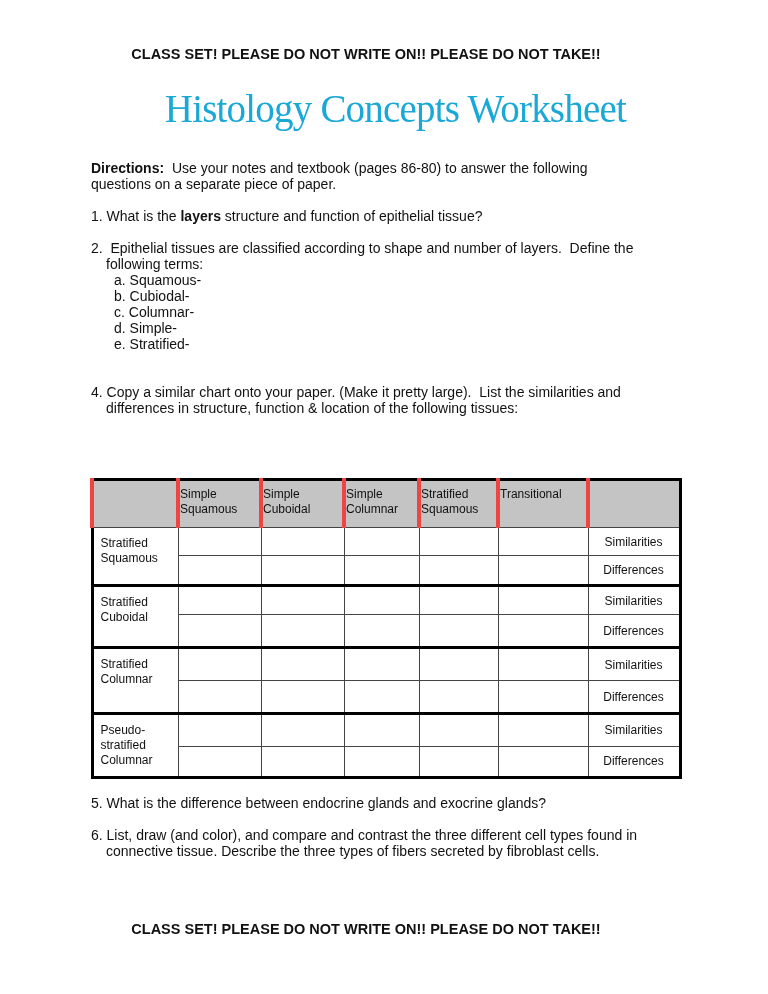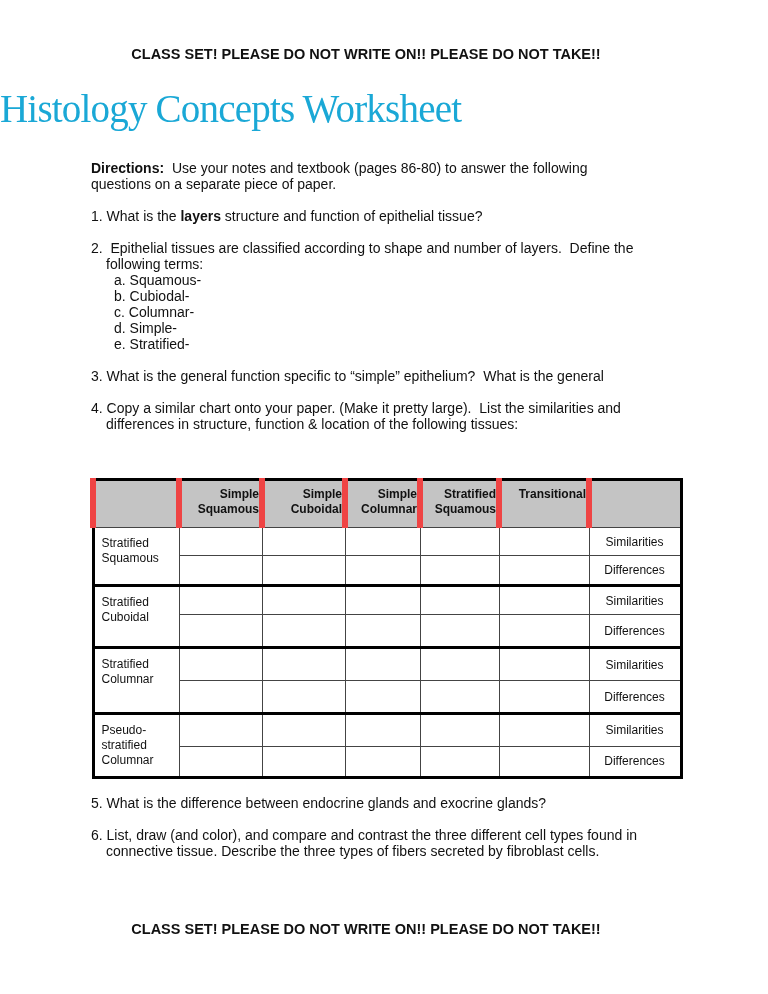--- a/index.html
+++ b/index.html
@@ -1,29 +1,29 @@
 <!DOCTYPE html>
 <html><head>
 <meta charset="utf-8">
 <style>
   html, body { margin: 0; padding: 0; background: #ffffff; }
   body { width: 768px; height: 994px; position: relative; overflow: hidden; font-family: "Liberation Sans", sans-serif; color: #111; }
   .banner { position: absolute; left: 0; width: 732px; text-align: center; font-weight: bold; font-size: 14.5px; letter-spacing: 0; }
   .banner.top { top: 46px; }
   .banner.bottom { top: 921px; }
-  .title { position: absolute; top: 86px; left: 0; width: 626px; text-align: left; font-family: "Liberation Serif", serif; font-size: 39px; color: #1aa8d6; letter-spacing: -0.8px; }
+  .title { position: absolute; top: 86px; left: 0; width: 626px; text-align: right; font-family: "Liberation Serif", serif; font-size: 39px; color: #1aa8d6; letter-spacing: -0.8px; }
   .text { position: absolute; left: 91px; font-size: 14px; line-height: 16px; }
   .indent { padding-left: 15px; }
   .sub { padding-left: 23px; }
   .gap { height: 16px; }
   b { font-weight: bold; }
 
   table.chart { position: absolute; left: 90px; top: 478px; width: 588px; border-collapse: collapse; border: 3px solid #000; table-layout: fixed; }
   table.chart td, table.chart th { border: 1px solid #444; padding: 0; font-size: 12px; vertical-align: top; }
-  table.chart th { background: #c4c4c4; font-weight: bold; text-align: right; height: 40px; padding-top: 6px; line-height: 15px; border-bottom: 1px solid #444; border-left: 6px solid #ef4444; border-right: 1px solid #444; }
+  table.chart th { background: #c4c4c4; font-weight: normal; text-align: left; height: 40px; padding-top: 6px; line-height: 15px; border-bottom: 1px solid #444; border-left: 4px solid #ef4444; border-right: 1px solid #444; }
   table.chart td.rowlabel { padding: 8px 7px; line-height: 15px; font-size: 12px; }
   table.chart td.label { font-weight: normal; text-align: center; vertical-align: middle; font-size: 12px; }
   tr.grp-start td { border-top: 3px solid #000; }
   tr.r1 td { height: 27px; }
   tr.r2 td { height: 28px; margin-top: 12px; }
   tr.r1.grp-start td.rowlabel { border-top: 3px solid #000; }
 </style>
 </head>
 <body>
 
@@ -41,21 +41,20 @@
     <div style="white-space:pre">2.  Epithelial tissues are classified according to shape and number of layers.  Define the</div>
     <div class="indent">following terms:</div>
     <div class="sub">a. Squamous-</div>
     <div class="sub">b. Cubiodal-</div>
     <div class="sub">c. Columnar-</div>
     <div class="sub">d. Simple-</div>
     <div class="sub">e. Stratified-</div>
   </div>
   <div class="gap"></div>
   <div>
-    <div style="white-space:pre">3. What is the general function specific to “simple” epithelium?  What is the general</div>
   </div>
   <div class="gap"></div>
   <div>
     <div style="white-space:pre">4. Copy a similar chart onto your paper. (Make it pretty large).  List the similarities and</div>
     <div class="indent">differences in structure, function &amp; location of the following tissues:</div>
   </div>
 </div>
 
 <table class="chart">
   <colgroup>

